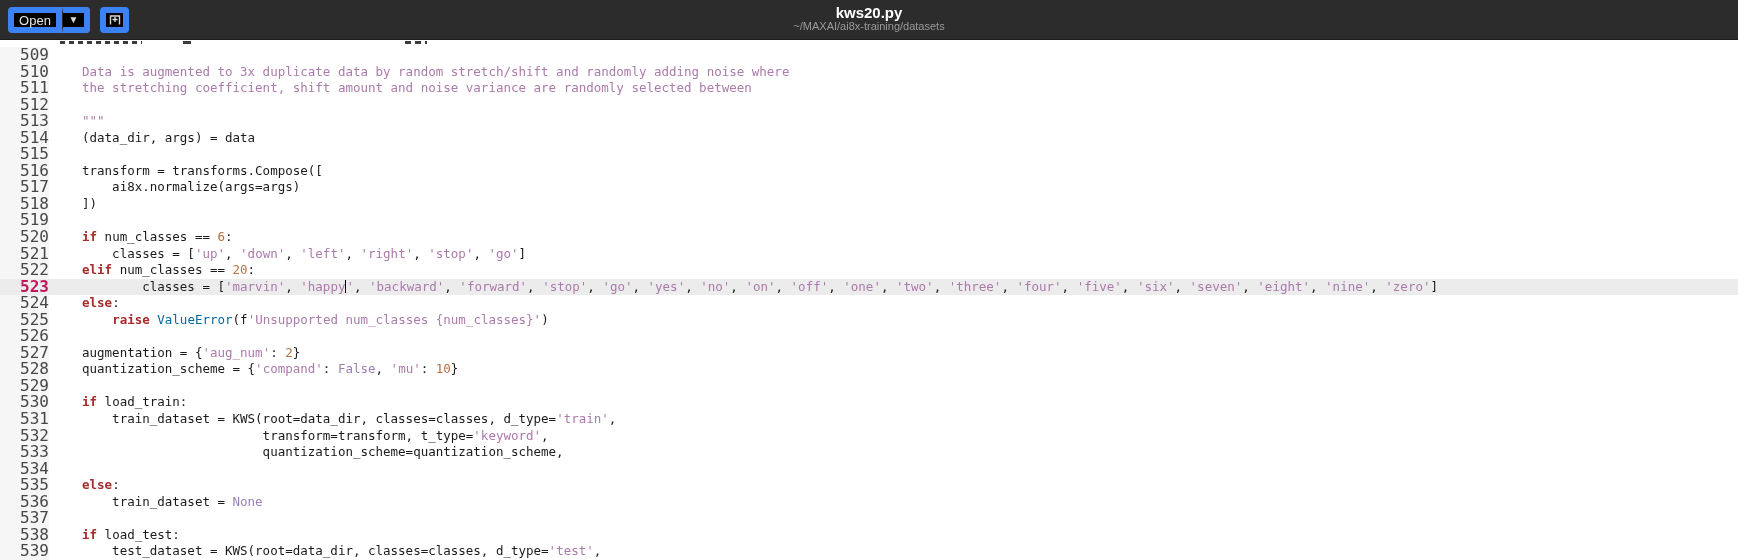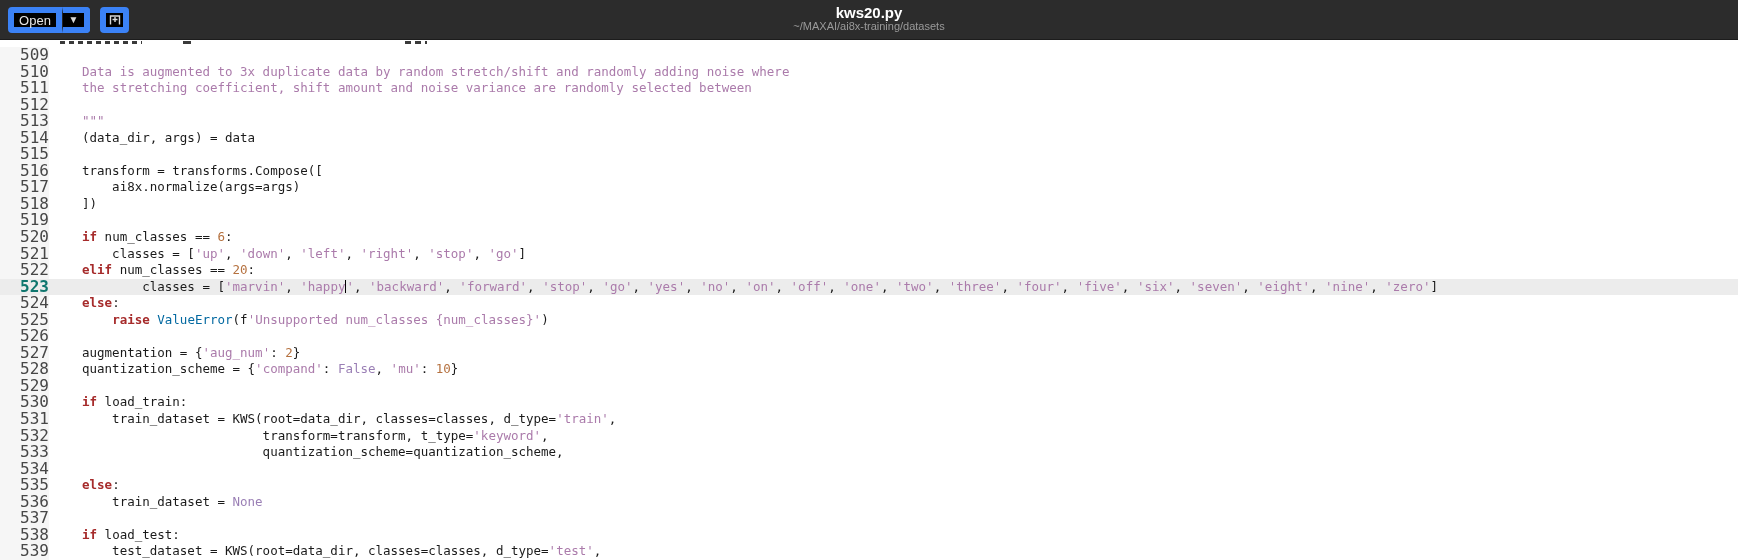--- a/index.html
+++ b/index.html
@@ -42,21 +42,21 @@
   .rm2{left:183px;width:8px;background:#3a3a3a;}
   .rm3{left:405px;width:22px;background:repeating-linear-gradient(90deg,#3a3a3a 0 6px,transparent 6px 10px);}
   .lines{position:absolute;top:7px;left:0;width:100%;}
   .line{display:flex;height:16.55px;line-height:16.55px;}
   .line .ln{
     flex:0 0 26px;background:#f6f6f6;color:#474747;font-size:16px;
     padding-left:20px;box-sizing:border-box;user-select:none;
   }
   .line .code{white-space:pre;padding-left:3px;}
   .line.current{background:#ececec;}
-  .line.current .ln{background:#ececec;font-weight:bold;color:#0f766e;}
+  .line.current .ln{background:#ececec;font-weight:bold;color:#be185d;}
   .p{color:#1a1a1a;}
   .k{color:#a62b2b;font-weight:bold;}
   .s{color:#ab7bab;}
   .n{color:#b5713f;}
   .t{color:#0369a1;font-weight:normal;}
   .c{color:#9a7fb5;}
   .cursor{
     display:inline-block;width:0;height:13px;border-left:1px solid #000;
     vertical-align:-2px;
   }

